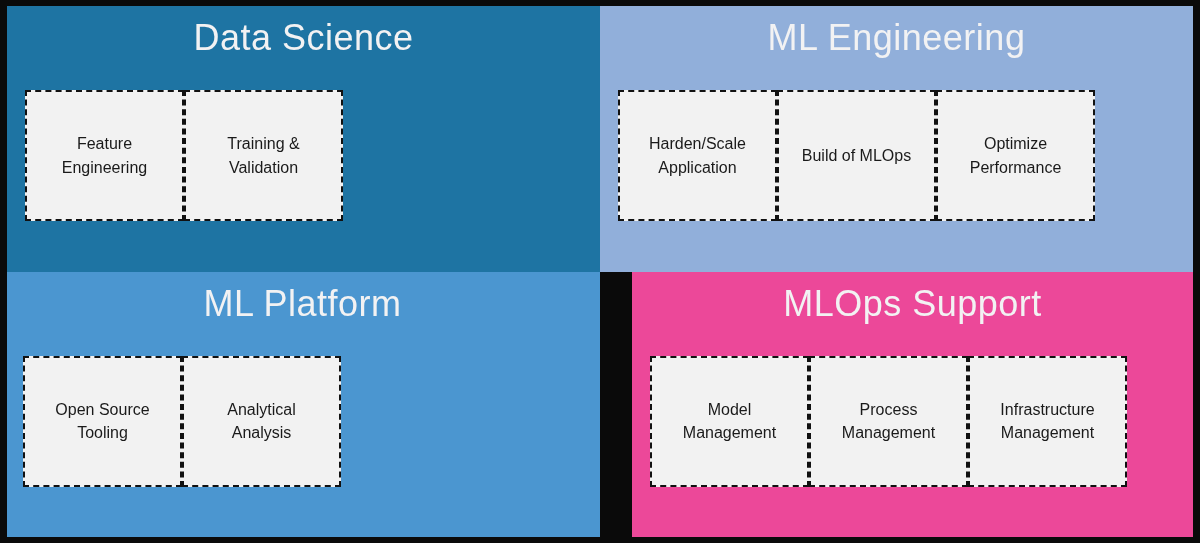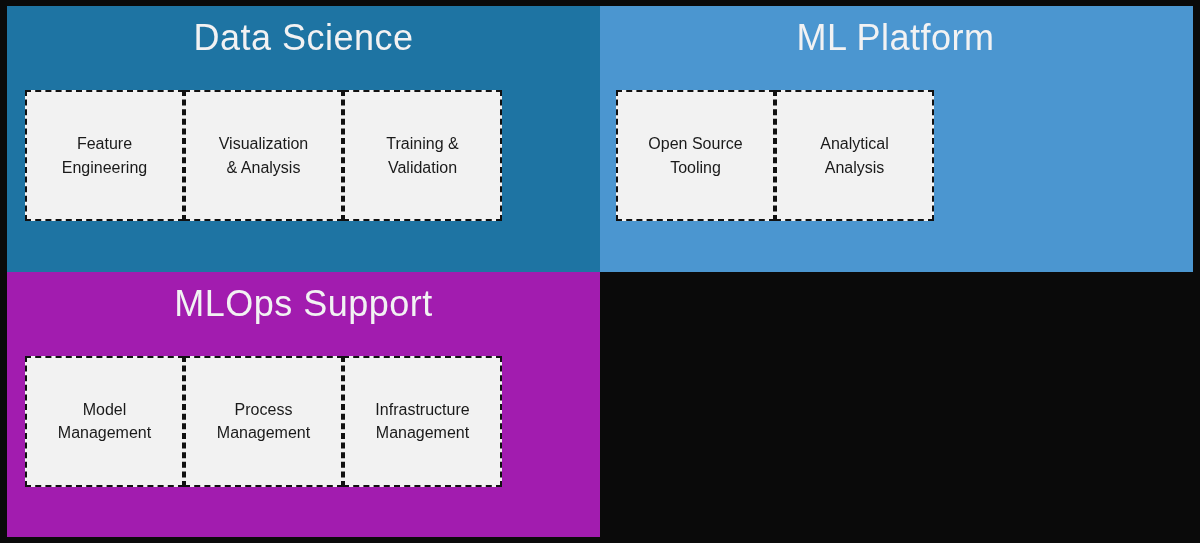--- a/index.html
+++ b/index.html
@@ -66,46 +66,58 @@
 <div class="canvas">
 
   <div class="quadrant" style="background-color: rgb(30, 116, 163);">
     <div class="quadrant-title">Data Science</div>
     <div class="box-row">
       <div class="item-box">
         <div class="item-label">Feature
 Engineering</div>
       </div>
       <div class="item-box">
-        <div class="item-label">Visualization
-&amp; Analysis</div>
-      </div>
-      <div class="item-box">
         <div class="item-label">Training &amp;
 Validation</div>
       </div>
     </div>
   </div>
 
+  <div class="quadrant" style="background-color: rgb(145, 175, 218);">
+    <div class="quadrant-title">ML Engineering</div>
+    <div class="box-row">
+      <div class="item-box">
+        <div class="item-label">Harden/Scale
+Application</div>
+      </div>
+      <div class="item-box">
+        <div class="item-label">Build of MLOps</div>
+      </div>
+      <div class="item-box">
+        <div class="item-label">Optimize
+Performance</div>
+      </div>
+    </div>
+  </div>
 
   <div class="quadrant" style="background-color: rgb(75, 150, 208); padding-left: 16px;">
     <div class="quadrant-title">ML Platform</div>
     <div class="box-row">
       <div class="item-box">
         <div class="item-label">Open Source
 Tooling</div>
       </div>
       <div class="item-box">
         <div class="item-label">Analytical
 Analysis</div>
       </div>
     </div>
   </div>
 
-  <div class="quadrant" style="background-color: #a21caf;">
+  <div class="quadrant" style="background-color: #ec4899; margin-left: 32px;">
     <div class="quadrant-title">MLOps Support</div>
     <div class="box-row">
       <div class="item-box">
         <div class="item-label">Model
 Management</div>
       </div>
       <div class="item-box">
         <div class="item-label">Process
 Management</div>
       </div>

